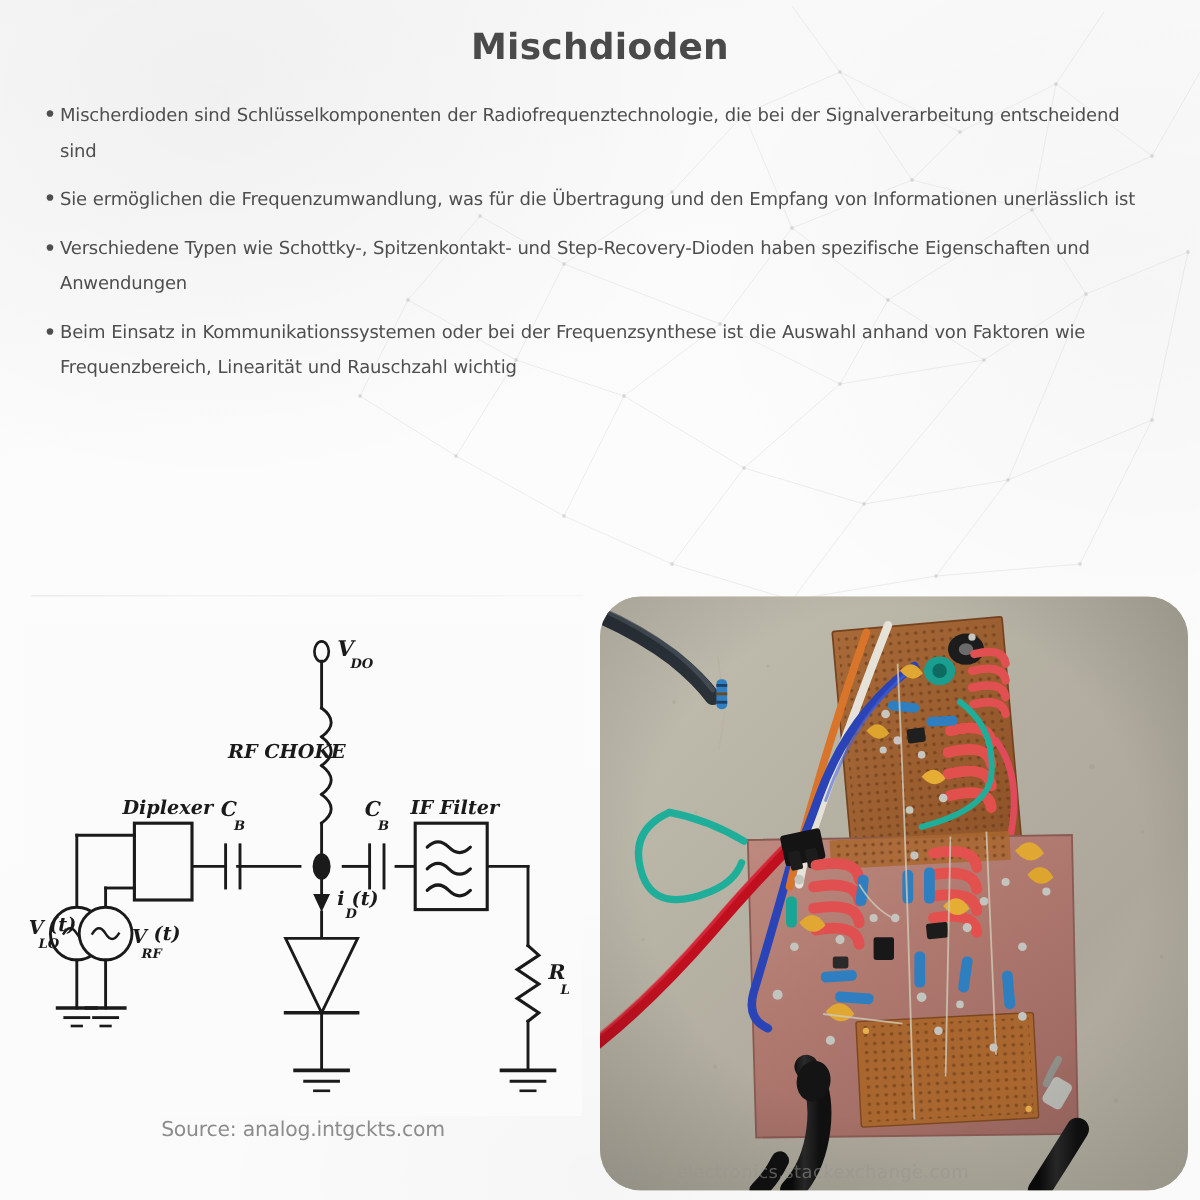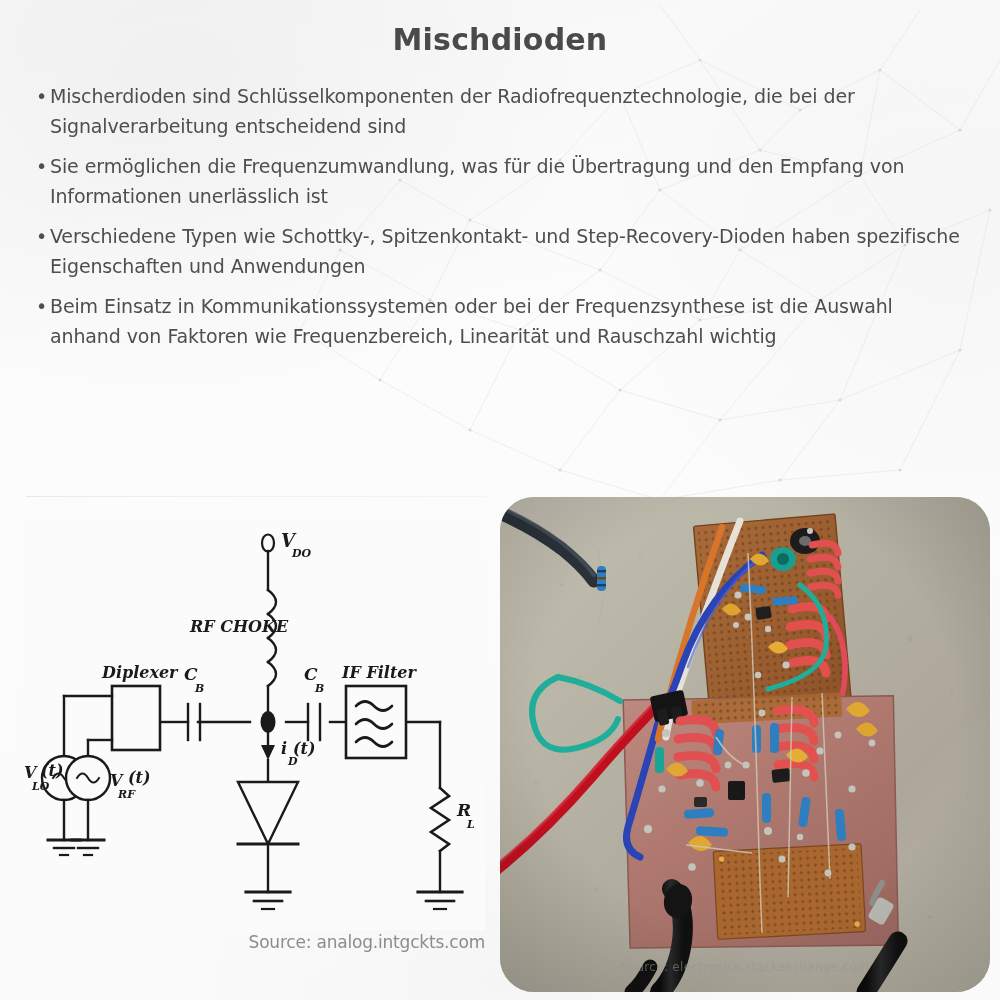--- a/index.html
+++ b/index.html
@@ -72,21 +72,21 @@
     flex: 0 0 auto;
     width: 14px;
     font-size: 19px;
     line-height: 29px;
     color: #4e4e4e;
     text-align: left;
     padding-left: 2px;
   }
   .bullet-text {
     flex: 1 1 auto;
-    font-size: 19px;
+    font-size: 15px;
     line-height: 29.5px;
     color: #4e4e4e;
     font-family: "DejaVu Sans", sans-serif;
     letter-spacing: -0.15px;
     word-spacing: 0.3px;
   }
 
   
   .divider {
     position: absolute;
@@ -104,21 +104,21 @@
     top: 520px;
     width: 465px;
     height: 470px;
   }
   .diagram-panel svg { display: block; }
   .diagram-source {
     position: absolute;
     left: 0;
     top: 412px;
     width: 465px;
-    text-align: right;
+    text-align: center;
     font-size: 17px;
     color: #8c8c8c;
     font-family: "DejaVu Sans", sans-serif;
     letter-spacing: -0.2px;
   }
 
   
   .photo-panel {
     position: absolute;
     left: 500px;
@@ -126,24 +126,24 @@
     width: 490px;
     height: 495px;
     border-radius: 34px;
     overflow: hidden;
     background: #b9b4a6;
   }
   .photo-panel svg { display: block; }
   .photo-credit {
     position: absolute;
     left: 0;
-    bottom: 18px;
+    bottom: 6px;
     width: 100%;
-    text-align: center;
-    font-size: 12px;
+    text-align: left;
+    font-size: 15px;
     color: rgba(150,150,145,0.55);
     font-family: "DejaVu Sans", sans-serif;
     letter-spacing: 0.3px;
     pointer-events: none;
   }
 </style>
 </head>
 <body>
 
 <div id="bg-vignette"></div>

